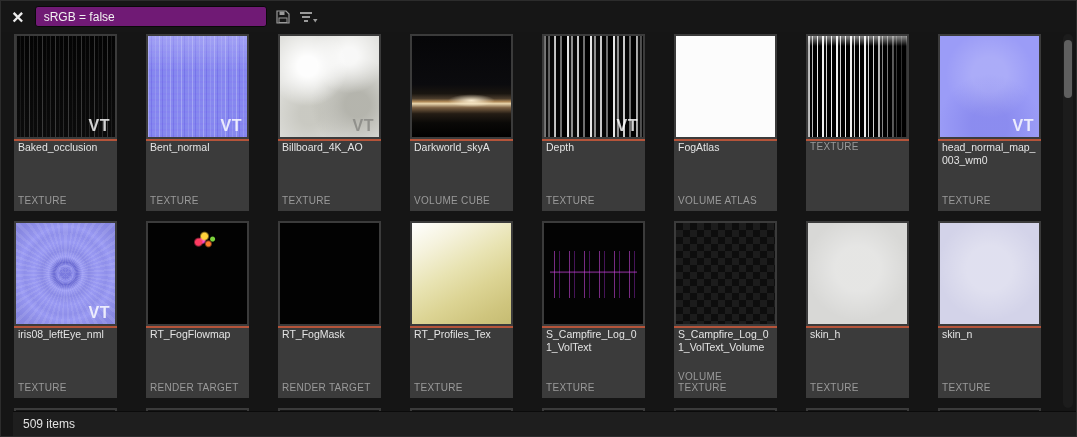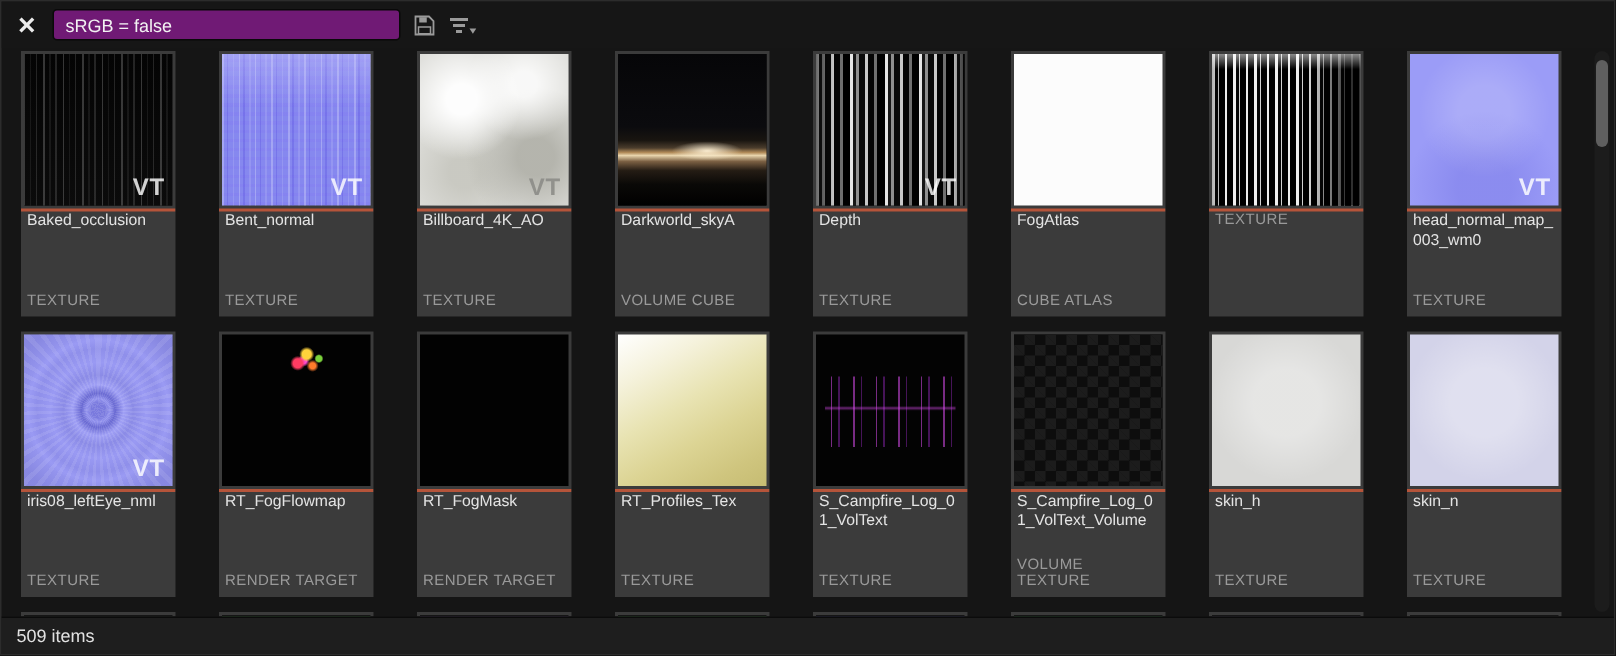--- a/index.html
+++ b/index.html
@@ -68,21 +68,21 @@
     linear-gradient(to bottom,rgba(0,0,0,0) 42%,rgba(210,70,230,.55) 45%,rgba(0,0,0,0) 48%),
     repeating-linear-gradient(90deg,rgba(0,0,0,0) 0 4px,rgba(215,75,235,.55) 4px 5px,rgba(0,0,0,0) 5px 9px,rgba(150,40,190,.45) 9px 10px,rgba(0,0,0,0) 10px 15px);}
   .thumb-campfire-volume{background-color:#111;background-image:
     linear-gradient(45deg,#1c1c1c 25%,rgba(0,0,0,0) 25% 75%,#1c1c1c 75%),
     linear-gradient(45deg,#1c1c1c 25%,#0d0d0d 25% 75%,#1c1c1c 75%);
     background-size:14px 14px;background-position:0 0,7px 7px;}
   .thumb-skin-h{background-color:#d8d8d6;background-image:radial-gradient(circle at 50% 45%,rgba(255,255,255,.35) 0 30%,rgba(255,255,255,0) 70%);}
   .thumb-skin-n{background-color:#d3d3e9;background-image:radial-gradient(circle at 50% 45%,rgba(255,255,255,.3) 0 30%,rgba(255,255,255,0) 70%);}
 
   
-  .statusbar{position:absolute;left:0;right:0;bottom:0;height:25px;background:#1e1e1e;border-top:1px solid #0b0b0b;display:flex;align-items:center;padding:0 10px;color:#e2e2e2;font-size:12px;}
+  .statusbar{position:absolute;left:12px;right:0;bottom:0;height:25px;background:#1e1e1e;border-top:1px solid #0b0b0b;display:flex;align-items:center;padding:0 10px;color:#e2e2e2;font-size:12px;}
 
   
   .scroll-track{position:absolute;top:33px;right:3px;bottom:28px;width:10px;background:#1c1c1c;border-radius:5px;}
   .scroll-thumb{position:absolute;top:6px;left:1px;width:8px;height:58px;background:#5f5f5f;border-radius:4px;cursor:pointer;}
 </style>
 </head>
 <body>
 
 <div class="window">
 
@@ -151,21 +151,21 @@
     <div class="tile-name">Depth</div>
     <div class="tile-type">TEXTURE</div>
   </div>
 
   <div class="tile">
     <div class="thumb thumb-fog-atlas">
       
     </div>
     <div class="asset-bar"></div>
     <div class="tile-name">FogAtlas</div>
-    <div class="tile-type">CUBE ATLAS</div>
+    <div class="tile-type">VOLUME ATLAS</div>
   </div>
 
   <div class="tile">
     <div class="thumb thumb-hair-alpha">
       
     </div>
     <div class="asset-bar"></div>
     <div class="tile-type">TEXTURE</div>
   </div>
 

